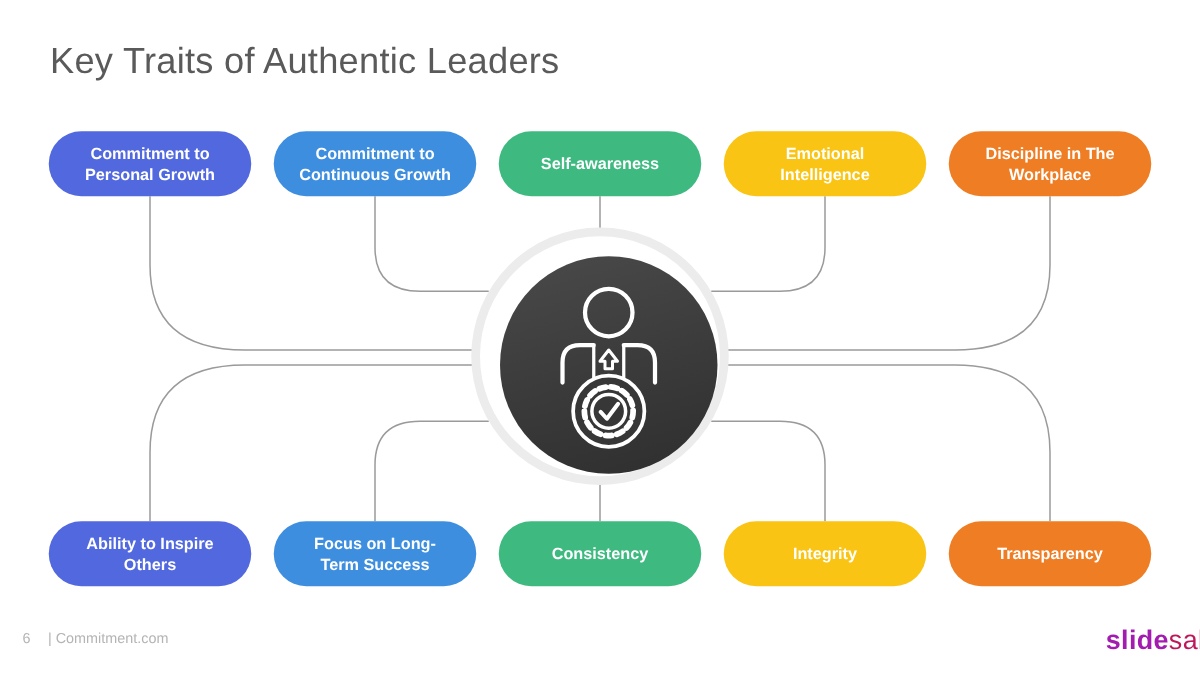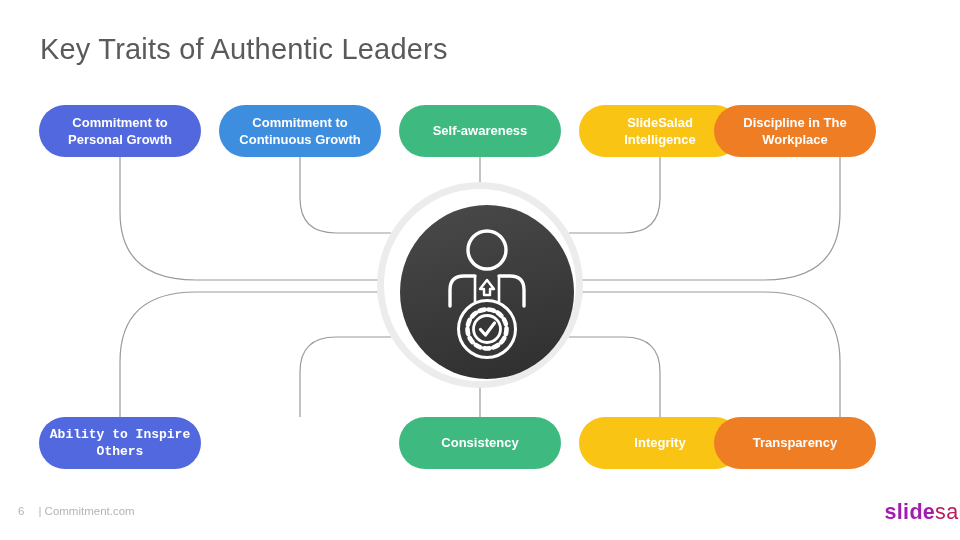--- a/index.html
+++ b/index.html
@@ -7,21 +7,21 @@
   .slide{position:relative;width:960px;height:540px;background:#ffffff;overflow:hidden;padding-left:48px;}
 
   .title{position:absolute;left:40px;top:33px;font-size:29px;font-weight:400;color:#5a5a5a;letter-spacing:.2px;}
 
   .connectors{position:absolute;left:0;top:0;width:960px;height:540px;z-index:1;}
 
   .pill{position:absolute;width:162px;height:52px;border-radius:26px;z-index:3;
         display:flex;align-items:center;justify-content:center;text-align:center;
         color:#fff;font-weight:700;font-size:13px;line-height:1.32;white-space:pre-line;padding:0 6px;box-sizing:border-box;}
   .r1{top:105px}.r2{top:417px}
-  .c1{left:39px}.c2{left:219px}.c3{left:399px}.c4{left:579px}.c5{left:714px}
+  .c1{left:39px}.c2{left:219px}.c3{left:399px}.c4{left:579px}.c5{left:759px}
 
   .hub{position:absolute;left:377px;top:182px;width:206px;height:206px;border-radius:50%;
        background:#ececec;z-index:2;}
   .hub-white{position:absolute;left:7px;top:7px;width:192px;height:192px;border-radius:50%;background:#ffffff;}
   .hub-dark{position:absolute;left:16px;top:16px;width:174px;height:174px;border-radius:50%;
             background:linear-gradient(165deg,#4a4a4a 0%,#3d3d3d 45%,#2e2e2e 100%);
             display:flex;align-items:center;justify-content:center;}
 
   .footer-left{position:absolute;left:18px;top:505px;display:flex;gap:14px;
                font-size:11.5px;color:#b4b4b4;}
@@ -47,27 +47,29 @@
     <path d="M 840 157 V 212 Q 840 280 764 280 H 582"></path>
     <path d="M 120 417 V 362 Q 120 292 196 292 H 378"></path>
     <path d="M 840 417 V 362 Q 840 292 764 292 H 582"></path>
   </svg>
 
   <div class="pill r1 c1" style="background: rgb(81, 104, 223);">Commitment to
 Personal Growth</div>
   <div class="pill r1 c2" style="background: rgb(62, 142, 223);">Commitment to
 Continuous Growth</div>
   <div class="pill r1 c3" style="background: rgb(62, 186, 128);">Self-awareness</div>
-  <div class="pill r1 c4" style="background: rgb(249, 196, 20);">SlideSalad
+  <div class="pill r1 c4" style="background: rgb(249, 196, 20);">Emotional
 Intelligence</div>
   <div class="pill r1 c5" style="background: rgb(239, 125, 35);">Discipline in The
 Workplace</div>
 
-  <div class="pill r2 c1" style="background: rgb(81, 104, 223); font-family: Liberation Mono, monospace;">Ability to Inspire
+  <div class="pill r2 c1" style="background: rgb(81, 104, 223);">Ability to Inspire
 Others</div>
+  <div class="pill r2 c2" style="background: rgb(62, 142, 223);">Focus on Long-
+Term Success</div>
   <div class="pill r2 c4" style="background: rgb(249, 196, 20);">Integrity</div>
   <div class="pill r2 c3" style="background: rgb(62, 186, 128);">Consistency</div>
   <div class="pill r2 c5" style="background: rgb(239, 125, 35); text-align: center;">Transparency</div>
 
   <div class="hub">
     <div class="hub-white">
       <div class="hub-dark">
         <svg width="174" height="174" viewBox="-87 -87 174 174" fill="none" stroke="#ffffff" stroke-linecap="round" stroke-linejoin="round">
 
           <circle cx="0" cy="-42" r="19" stroke-width="3.4"></circle>

